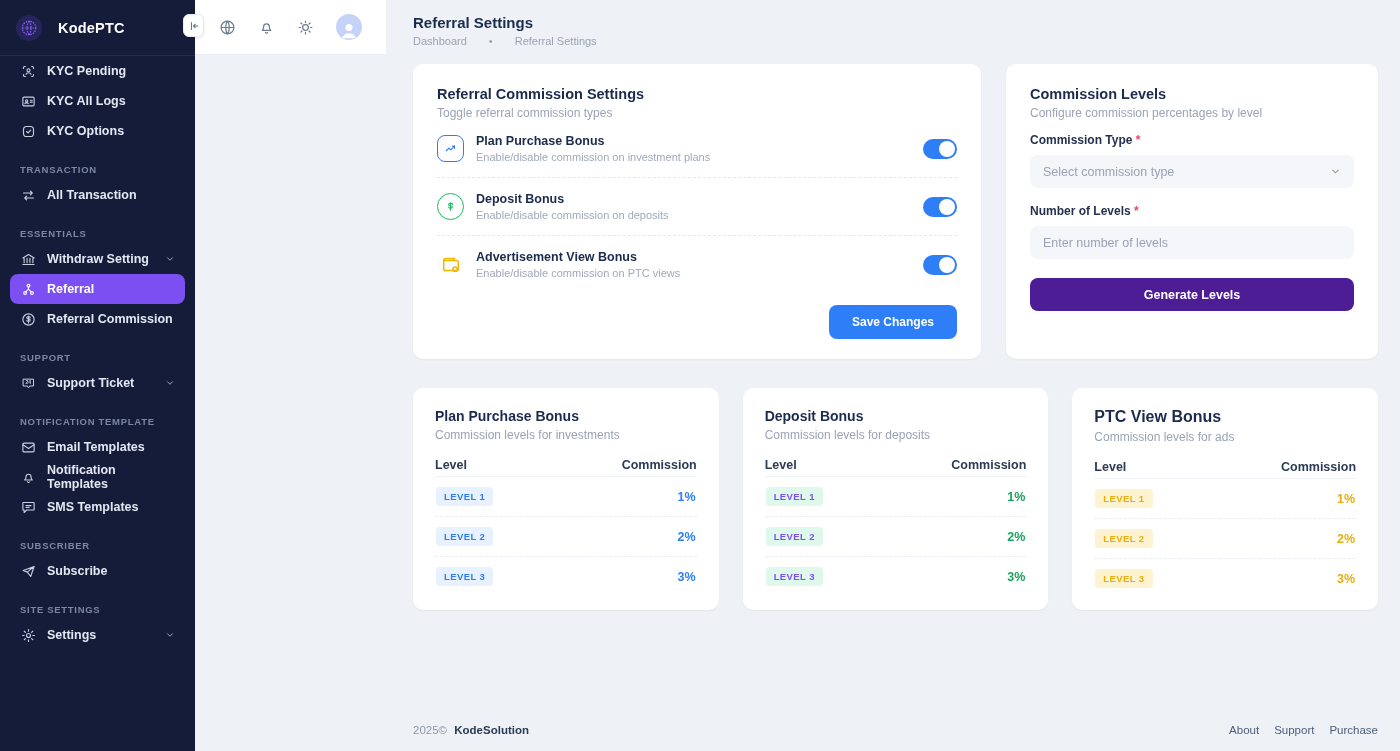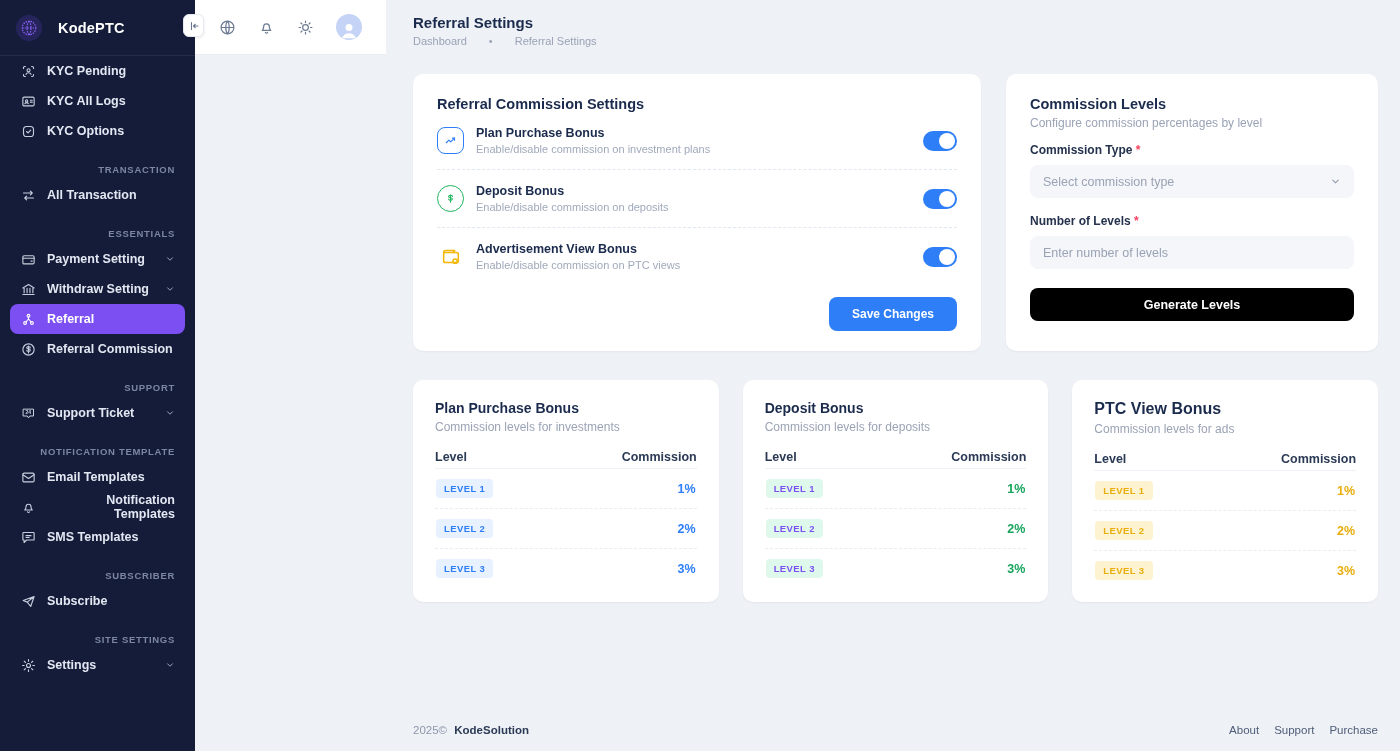--- a/index.html
+++ b/index.html
@@ -9,21 +9,21 @@
   .layout { display:flex; width:1400px; height:751px; position:relative; }
 
   
   .sidebar { width:195px; flex-shrink:0; background:#141c3a; display:flex; flex-direction:column; }
   .logo-row { height:56px; display:flex; align-items:center; gap:16px; padding:0 16px;
               border-bottom:1px solid rgba(255,255,255,.08); flex-shrink:0; }
   .logo-badge { width:26px; height:26px; border-radius:50%; display:flex; align-items:center; justify-content:center;
                 background:rgba(124,79,242,.18); color:#8a63f6; }
   .logo-name { font-size:14.5px; font-weight:700; color:#fff; letter-spacing:.2px; }
 
-  .menu { flex:1; overflow:hidden; padding:2px 10px 12px; margin-top:-2px;text-align:right; }
+  .menu { flex:1; overflow:hidden; padding:2px 10px 12px; margin-top:-2px; }
   .sec { font-size:9.5px; font-weight:700; letter-spacing:.7px; color:#7c87a0; margin:18px 10px 5px; text-transform:uppercase; }
   .mi { display:flex; align-items:center; gap:10px; height:30px; padding:0 10px; border-radius:8px;
         font-size:12.5px; font-weight:600; color:#e2e7f1; cursor:pointer; }
   .mi .ic { width:17px; height:17px; color:#c7cfde; display:flex; align-items:center; justify-content:center; flex-shrink:0; }
   .mi.active { background:#7c4ff2; color:#fff; }
   .mi.active .ic { color:#fff; }
   .mi .chev { margin-left:auto; color:#9aa5bc; display:flex; }
   .mi svg, .ic svg { display:block; }
 
   .collapse-btn { position:absolute; left:183px; top:14px; width:21px; height:23px; background:#fff;
@@ -42,21 +42,21 @@
 
   .page-head { padding-top:14px; }
   .page-title { font-size:15px; font-weight:700; color:#1b2b4d; }
   .breadcrumb { margin-top:4px; font-size:11px; color:#9aa3b5; display:flex; align-items:center; gap:22px; }
 
   
   .card { background:#fff; border-radius:10px; box-shadow:0 1px 2px rgba(16,24,40,.05); }
   .card-title { font-size:14.5px; font-weight:700; color:#1b2b4d; }
   .card-sub { font-size:12px; color:#9aa3b5; margin-top:4px; }
 
-  .top-row { display:flex; gap:25px; margin-top:27px; }
+  .top-row { display:flex; gap:25px; margin-top:17px; }
   .settings-card { width:568px; padding:22px 24px 20px; display:flex; flex-direction:column; }
   .levels-card { flex:1; padding:22px 24px; }
 
   .toggle-row { display:flex; align-items:center; gap:12px; padding:14px 0; }
   .toggle-row.dash { border-bottom:1px dashed #e2e8f0; }
   .t-icon { width:27px; height:27px; flex-shrink:0; display:flex; align-items:center; justify-content:center; }
   .t-icon.box-blue { border:1.5px solid #2d7ef7; border-radius:8px; color:#2d7ef7; }
   .t-icon.circ-green { border:1.5px solid #1fb45d; border-radius:50%; color:#1fb45d; }
   .t-icon.amber { color:#f2b705; }
   .t-main { flex:1; min-width:0; }
@@ -68,21 +68,21 @@
   .save-btn { align-self:flex-end; margin-top:12px; background:#2d7ef7; color:#fff; border:none; border-radius:8px;
               font-family:inherit; font-size:12px; font-weight:700; padding:10px 23px; cursor:pointer; }
 
   .fld-label { font-size:12px; font-weight:700; color:#25324d; margin-top:16px; }
   .req { color:#f43f5e; }
   .select-box { margin-top:8px; height:33px; background:#f4f6f9; border-radius:8px; display:flex; align-items:center;
                 justify-content:space-between; padding:0 13px; font-size:12.5px; color:#9aa3b5; cursor:pointer; }
   .text-input { margin-top:8px; height:33px; width:100%; background:#f4f6f9; border:none; border-radius:8px;
                 padding:0 13px; font-family:inherit; font-size:12.5px; color:#25324d; }
   .text-input::placeholder { color:#9aa3b5; }
-  .generate-btn { margin-top:19px; width:100%; height:33px; background:#000000; color:#fff; border:none; border-radius:8px;
+  .generate-btn { margin-top:19px; width:100%; height:33px; background:#4c1d95; color:#fff; border:none; border-radius:8px;
                   font-family:inherit; font-size:12.5px; font-weight:700; cursor:pointer; }
 
   
   .bottom-row { display:flex; gap:24px; margin-top:29px; }
   .level-card { flex:1; padding:20px 22px; height:222px; }
   .tbl-head { display:flex; justify-content:space-between; margin-top:16px; padding-bottom:4px;
               border-bottom:1px solid #eef1f5; font-size:12.5px; font-weight:700; color:#2b3a55; }
   .tbl-row { display:flex; justify-content:space-between; align-items:center; padding:10px 1px; }
   .tbl-row.dash { border-bottom:1px dashed #e8edf3; }
   .badge { font-size:9.5px; font-weight:700; letter-spacing:.4px; padding:4px 8px; border-radius:4px; }
@@ -152,34 +152,20 @@
       <div class="mi">
         <span class="ic">
           <svg width="15" height="15" viewBox="0 0 24 24" fill="none" stroke="currentColor" stroke-width="1.8" stroke-linecap="round" stroke-linejoin="round">
             <path d="M4 8h14M15 5l3 3-3 3M20 16H6M9 13l-3 3 3 3"></path>
           </svg>
         </span>
         <span>All Transaction</span>
       </div>
 
       <div class="sec">ESSENTIALS</div>
-      <div class="mi">
-        <span class="ic">
-          <svg width="15" height="15" viewBox="0 0 24 24" fill="none" stroke="currentColor" stroke-width="1.8" stroke-linecap="round">
-            <rect x="3" y="6" width="18" height="13" rx="2"></rect>
-              <path d="M3 10h18M16 14.5h2"></path>
-          </svg>
-        </span>
-        <span>Payment Setting</span>
-        <span class="chev">
-          <svg width="10" height="10" viewBox="0 0 24 24" fill="none" stroke="currentColor" stroke-width="2.4" stroke-linecap="round">
-              <path d="M6 9l6 6 6-6"></path>
-            </svg>
-        </span>
-      </div>
       <div class="mi">
         <span class="ic">
           <svg width="15" height="15" viewBox="0 0 24 24" fill="none" stroke="currentColor" stroke-width="1.8" stroke-linecap="round" stroke-linejoin="round">
             <path d="M3 9.5L12 4l9 5.5M5 10v7M9.7 10v7M14.3 10v7M19 10v7M3 20h18"></path>
           </svg>
         </span>
         <span>Withdraw Setting</span>
         <span class="chev">
           <svg width="10" height="10" viewBox="0 0 24 24" fill="none" stroke="currentColor" stroke-width="2.4" stroke-linecap="round">
               <path d="M6 9l6 6 6-6"></path>
@@ -323,20 +309,21 @@
           <span>Dashboard</span>
           <span>•</span>
           <span>Referral Settings</span>
         </div>
       </div>
 
       <div class="top-row">
 
         <section class="card settings-card">
           <div class="card-title">Referral Commission Settings</div>
+          <div class="card-sub">Toggle referral commission types</div>
 
           <div class="toggle-row dash">
             <span class="t-icon box-blue">
               <svg width="14" height="14" viewBox="0 0 24 24" fill="none" stroke="currentColor" stroke-width="2" stroke-linecap="round" stroke-linejoin="round">
                 <path d="M4 15l4.5-4.5 3 3L18 7"></path>
                   <path d="M14.5 7H18v3.5"></path>
               </svg>
             </span>
             <div class="t-main">
               <div class="t-label">Plan Purchase Bonus</div>

